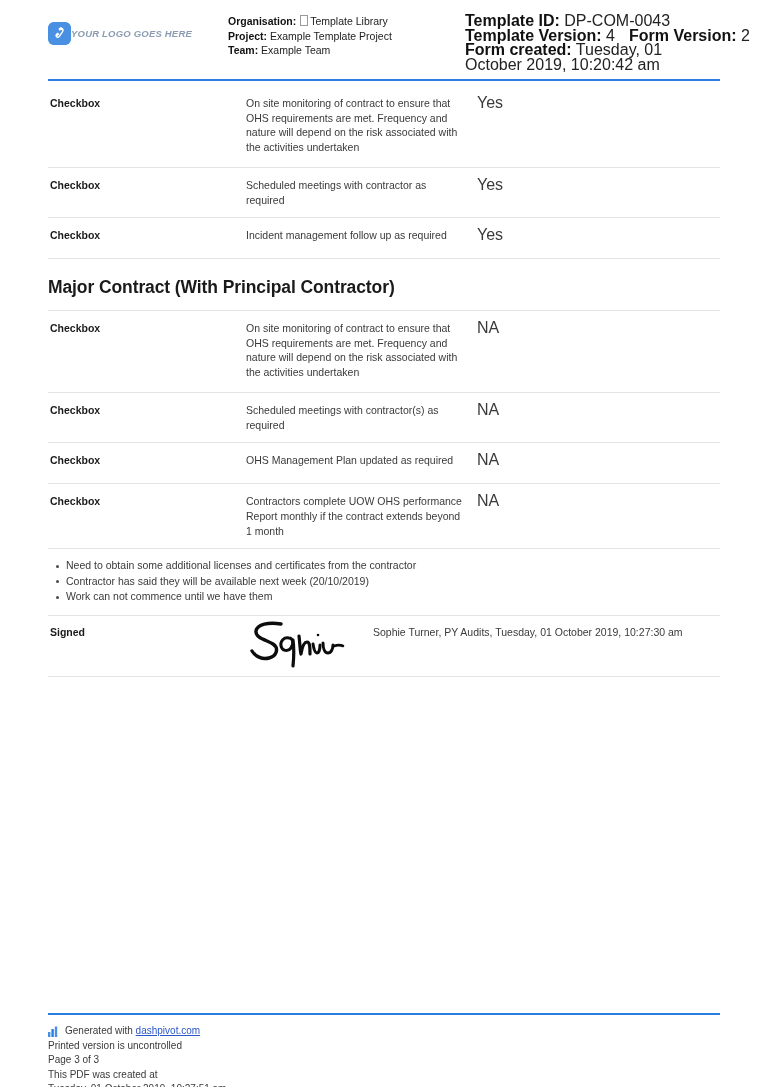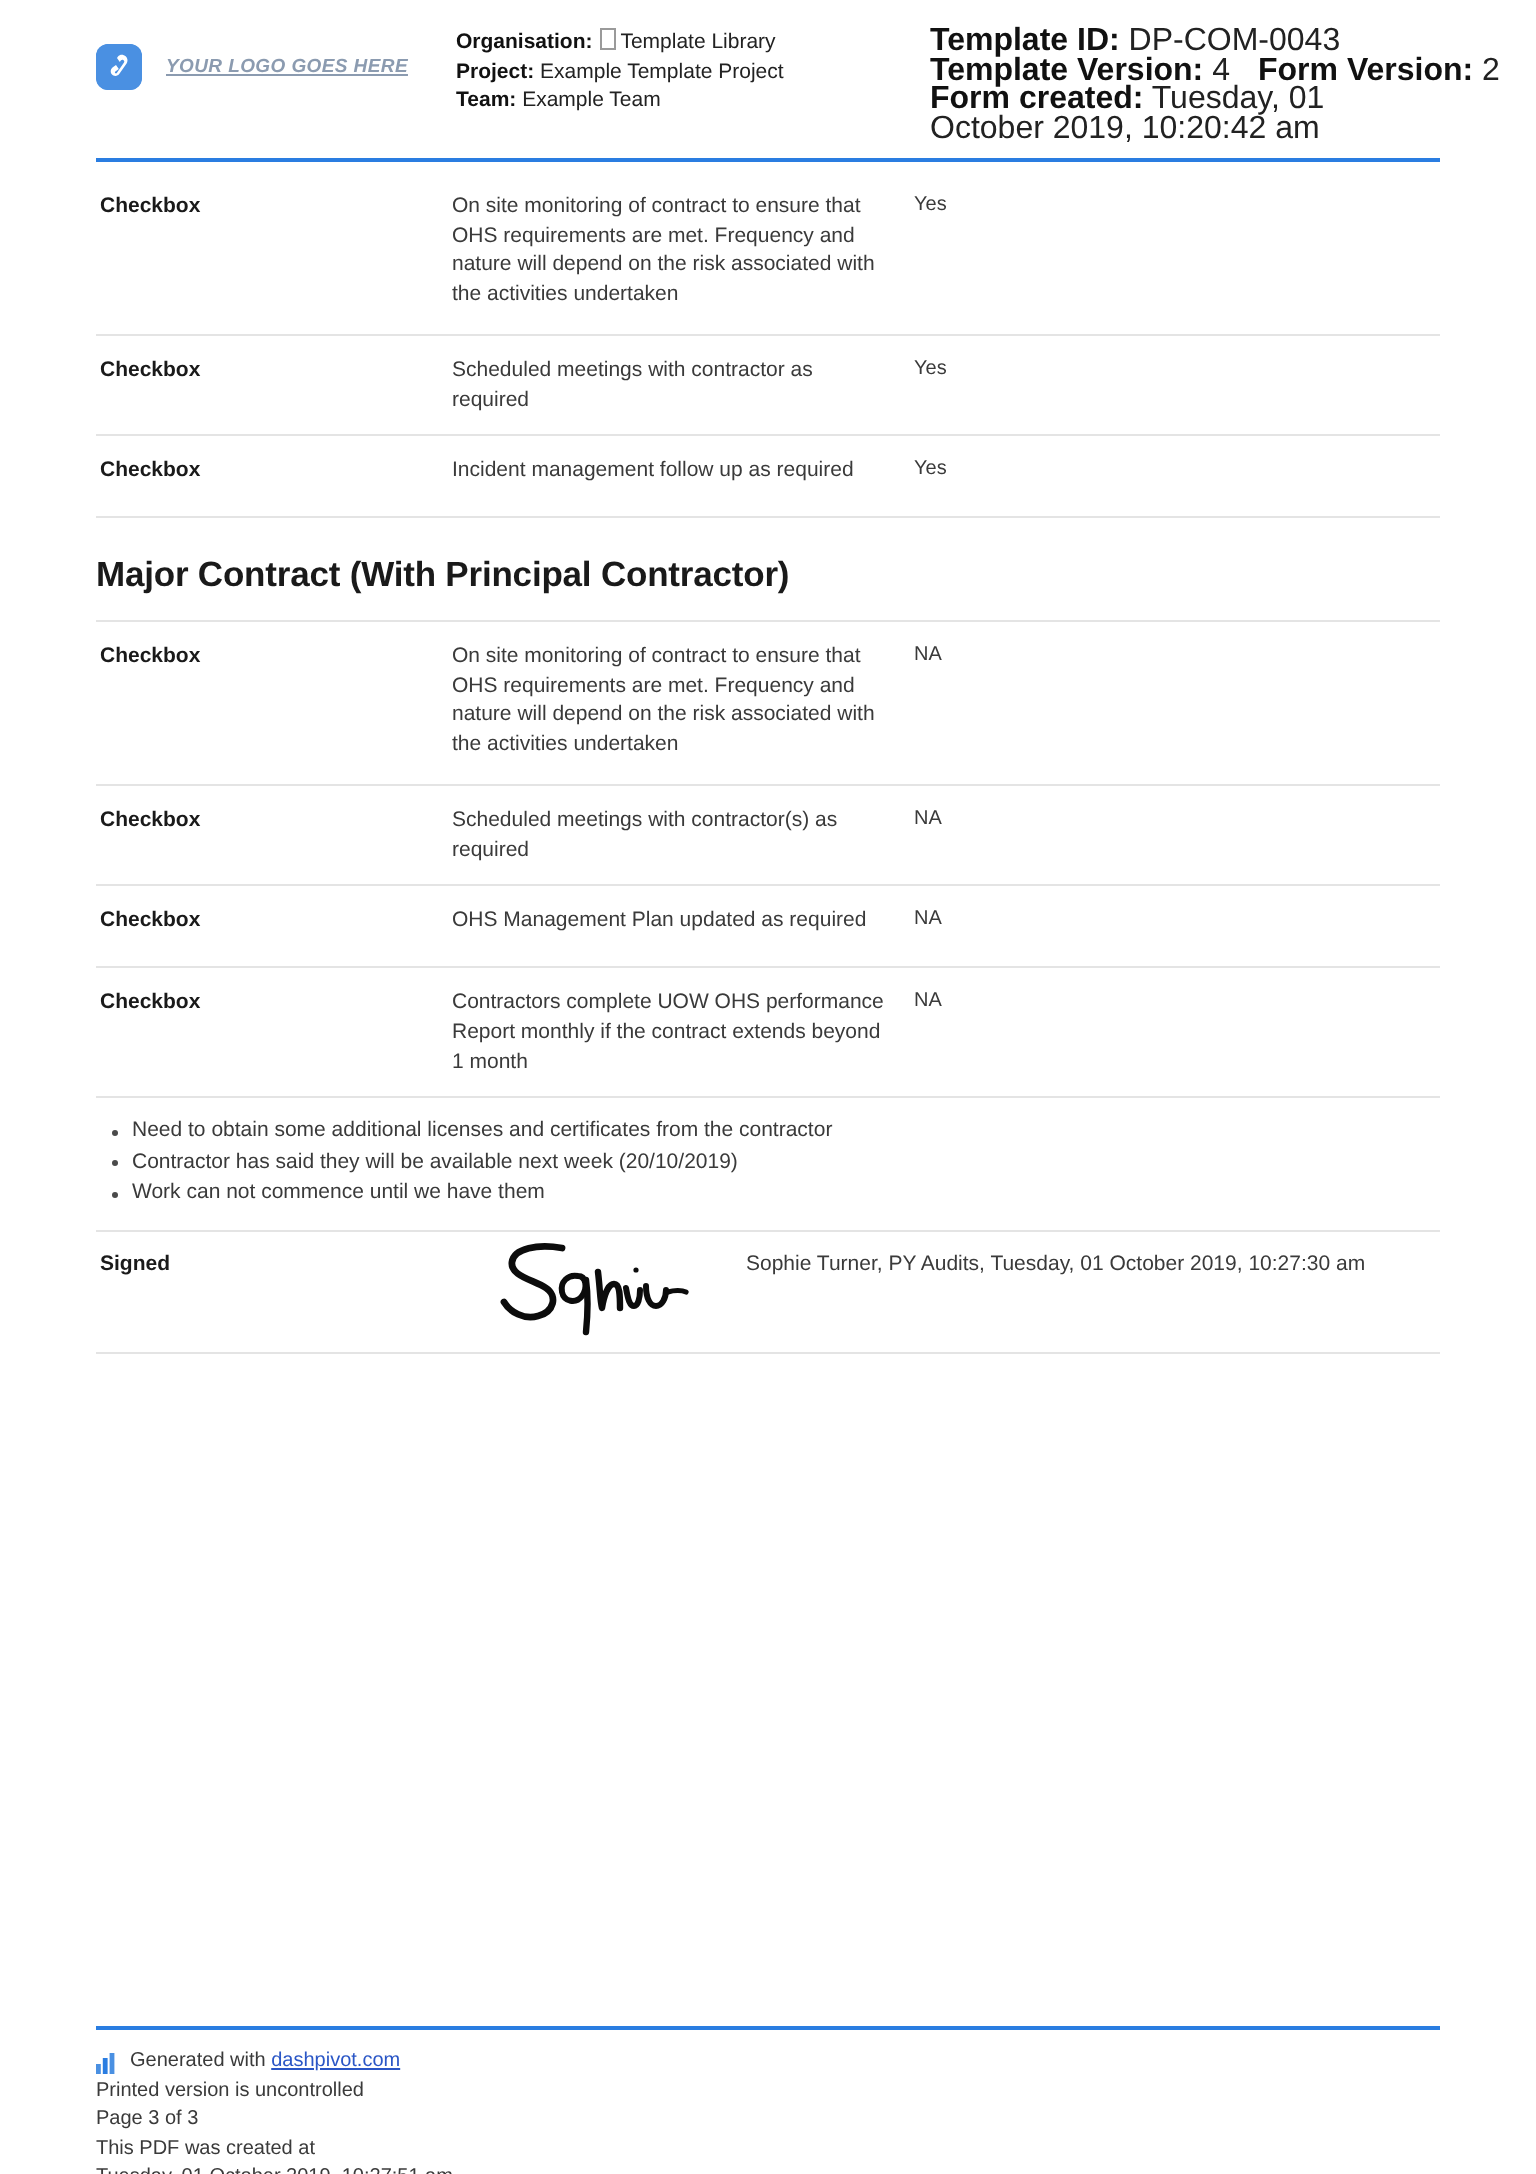--- a/index.html
+++ b/index.html
@@ -46,28 +46,27 @@
     width: 23px;
     height: 23px;
     border-radius: 6px;
     background: #4a90e2;
     position: relative;
     flex: none;
     overflow: hidden;
   }
   .logo-mark svg { display: block; }
   .logo-text {
-    margin-left: 12px;
+    margin-left: 0;
     font-size: 9.5px;
     font-style: italic;
     font-weight: bold;
     letter-spacing: 0.2px;
     color: #8b9bb0;
     white-space: nowrap;
-    text-decoration: underline;
   }
 
   .meta-col-1 {
     width: 237px;
     font-size: 10.5px;
     line-height: 14.6px;
     color: #222222;
   }
   .meta-col-2 {
     width: 255px;
@@ -123,24 +122,25 @@
     box-sizing: border-box;
   }
   .row .c-desc {
     width: 231px;
     flex: none;
     font-size: 10.5px;
     color: #3a3a3a;
     line-height: 14.6px;
     padding: 10px 14px 10px 0;
     box-sizing: border-box;
+    margin-left: 20px;
   }
   .row .c-val {
     flex: 1 1 auto;
-    font-size: 10px;
+    font-size: 16px;
     color: #3a3a3a;
     line-height: 14.6px;
     padding: 10px 0 10px 0;
     box-sizing: border-box;
   }
   .row.tall-5 { min-height: 82px; }
   .row.tall-2 { min-height: 41px; }
   .row.tall-3 { min-height: 57px; }
 
   

